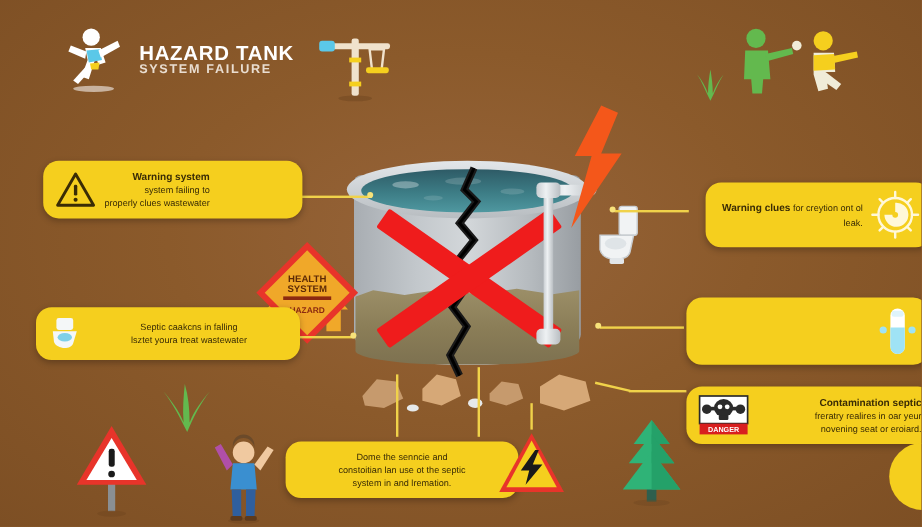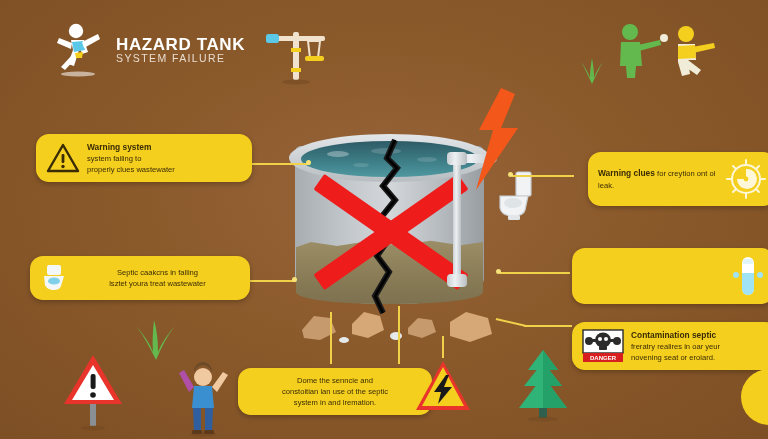--- a/index.html
+++ b/index.html
@@ -10,30 +10,30 @@
     position:relative;
   }
   .stage{position:absolute;left:0;top:0;width:768px;height:439px;overflow:hidden;
     background:radial-gradient(ellipse at 50% 45%, #97643a 0%, #8b5a2b 45%, #7d4f24 100%);}
 
   
   .logo{position:absolute;left:52px;top:22px;display:flex;align-items:center;gap:12px;}
   .logo-mark{width:52px;height:56px;position:relative;}
   .logo-text{line-height:1;}
   .logo-title{font-size:17px;font-weight:bold;color:#ffffff;letter-spacing:.6px;}
-  .logo-sub{font-size:10.5px;font-weight:normal;color:#e9ddd0;letter-spacing:1.4px;margin-top:0;}
+  .logo-sub{font-size:10.5px;font-weight:bold;color:#e9ddd0;letter-spacing:1.4px;margin-top:0;}
 
   
   .callout{
     position:absolute;background:#f5cf1e;border-radius:13px;
     display:flex;align-items:center;gap:7px;padding:7px 10px;
     box-shadow:0 2px 5px rgba(0,0,0,.25);
   }
   .callout.rev{flex-direction:row-reverse;}
-  .c-txt{font-size:7.6px;color:#3a2c05;line-height:1.45;}
+  .c-txt{font-size:7.6px;color:#3a2c05;line-height:1.45;text-align:right;}
   .c-txt .c-head{font-weight:bold;font-size:8.4px;display:inline;}
   .c-ico{flex:0 0 auto;display:flex;align-items:center;justify-content:center;}
 
   
   .line{position:absolute;background:#f0d24a;}
   .lh{height:1.5px;}
   .lv{width:1.5px;}
   .dot{position:absolute;width:5px;height:5px;border-radius:50%;background:#f7e27a;}
 
   
@@ -163,20 +163,35 @@
     <svg width="200" height="46" viewBox="0 0 200 46">
       <path d="M2 30 L14 16 L30 18 L36 32 L20 40 L4 38 Z" fill="#c69a6d"></path>
       <path d="M52 24 L64 12 L80 16 L84 30 L68 38 L52 34 Z" fill="#d6a877"></path>
       <path d="M108 28 L118 18 L132 20 L136 32 L122 38 L108 34 Z" fill="#c69a6d"></path>
       <path d="M150 22 L166 12 L188 18 L192 34 L170 42 L150 36 Z" fill="#d6a877"></path>
       <ellipse cx="96" cy="36" rx="6" ry="4" fill="#e6e9ea"></ellipse>
       <ellipse cx="44" cy="40" rx="5" ry="3" fill="#e6e9ea"></ellipse>
     </svg>
   </div>
 
+  <div class="deco" style="left:210px;top:206px;">
+    <svg width="92" height="80" viewBox="0 0 92 80">
+      <path d="M13 40 L46 42 L46 58 L40 58 L40 76 L52 76 L52 58 L46 58" fill="none"></path>
+      <path d="M18 34 L18 52 L12 52 L24 66 L36 52 L30 52 L30 34 Z" fill="#f0a829" transform="translate(0,4) rotate(180 24 50)"></path>
+      <path d="M62 34 L62 52 L56 52 L68 66 L80 52 L74 52 L74 34 Z" fill="#f0a829" transform="translate(0,4) rotate(180 68 50)"></path>
+      <g transform="translate(46,38)">
+        <rect x="-30" y="-30" width="60" height="60" transform="rotate(45)" fill="#e8342a"></rect>
+        <rect x="-25" y="-25" width="50" height="50" transform="rotate(45)" fill="#f0a829"></rect>
+        <text x="0" y="-9" text-anchor="middle" font-family="Liberation Sans, sans-serif" font-size="8" font-weight="bold" fill="#5d2a06">HEALTH</text>
+        <text x="0" y="-1" text-anchor="middle" font-family="Liberation Sans, sans-serif" font-size="8" font-weight="bold" fill="#5d2a06">SYSTEM</text>
+        <rect x="-20" y="3" width="40" height="3" fill="#8c2a10"></rect>
+        <text x="0" y="17" text-anchor="middle" font-family="Liberation Sans, sans-serif" font-size="7" font-weight="bold" fill="#8c2a10">HAZARD</text>
+      </g>
+    </svg>
+  </div>
 
   <div class="line lh" style="left:248px;top:163px;width:62px;"></div>
   <div class="dot" style="left:306px;top:160px;"></div>
 
   <div class="line lh" style="left:248px;top:280px;width:48px;"></div>
   <div class="dot" style="left:292px;top:277px;"></div>
 
   <div class="line lh" style="left:512px;top:175px;width:62px;"></div>
   <div class="dot" style="left:508px;top:172px;"></div>
 

